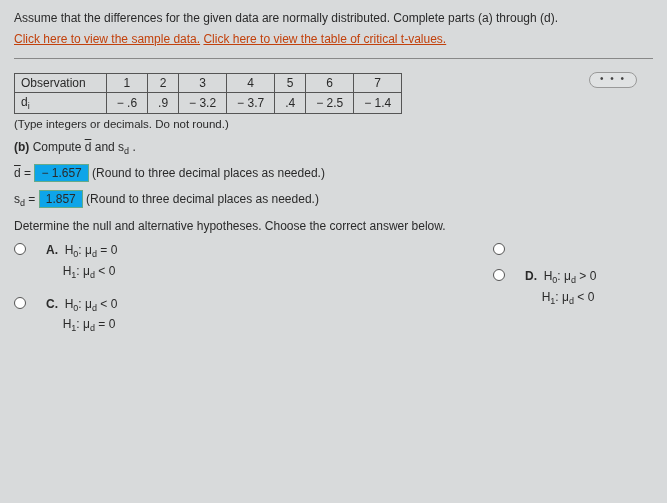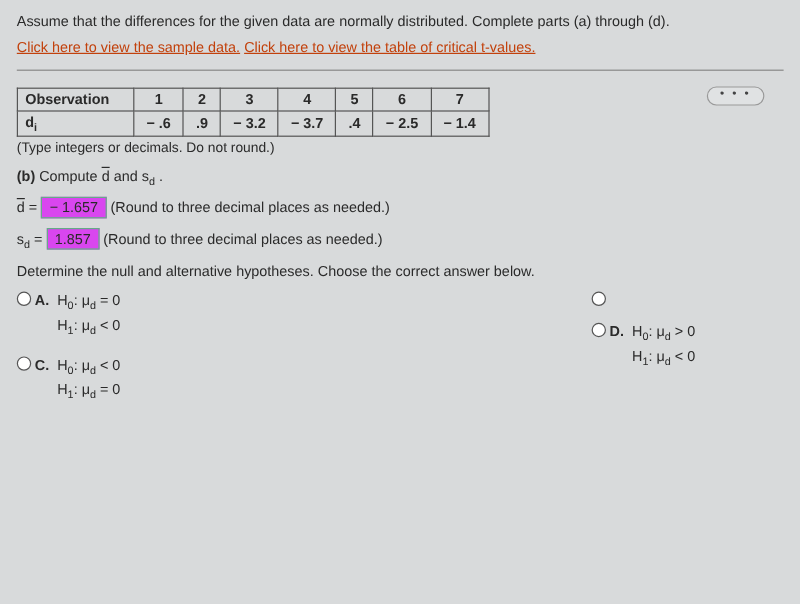--- a/index.html
+++ b/index.html
@@ -17,38 +17,38 @@
     .link { color: #c2410c; text-decoration: underline; cursor: pointer; }
     .hr-line { border: none; border-top: 1px solid #888; margin: 10px 0 14px 0; }
     .section { margin-bottom: 10px; }
     .part-label { margin-bottom: 8px; }
     table.data-table { border-collapse: collapse; margin-bottom: 4px; }
     table.data-table td, table.data-table th {
       border: 1px solid #555;
       padding: 2px 10px;
       text-align: center;
       font-size: 12px;
-      font-weight: bold;
+      font-weight: normal;
       background: #d8dadb;
     }
     table.data-table th { text-align: left; padding-left: 6px; padding-right: 20px; }
     .note { font-size: 11.5px; margin-bottom: 10px; }
     .answer-box {
       display: inline-block;
-      background: #d946ef;
+      background: #0ea5e9;
       border: 1px solid #6a8;
       padding: 1px 6px;
       min-width: 40px;
       text-align: center;
     }
     .eq-line { margin-bottom: 8px; }
     .choices { display: flex; margin-top: 6px; }
     .choice-col { flex: 1; }
     .choice-col.right { flex: 0 0 160px; }
-    .choice { margin-bottom: 12px; display: flex; align-items: flex-start; gap: 3px; text-align: right; }
+    .choice { margin-bottom: 12px; display: flex; align-items: flex-start; gap: 20px; }
     .radio {
       width: 12px; height: 12px; border: 1px solid #555; border-radius: 50%;
       background: #fff; margin-top: 2px; flex-shrink: 0;
     }
     .choice-body { line-height: 1.5; }
     .sub { font-size: 9px; vertical-align: sub; }
     .ellipsis-box {
       position: absolute;
       right: 30px;
       top: 72px;

